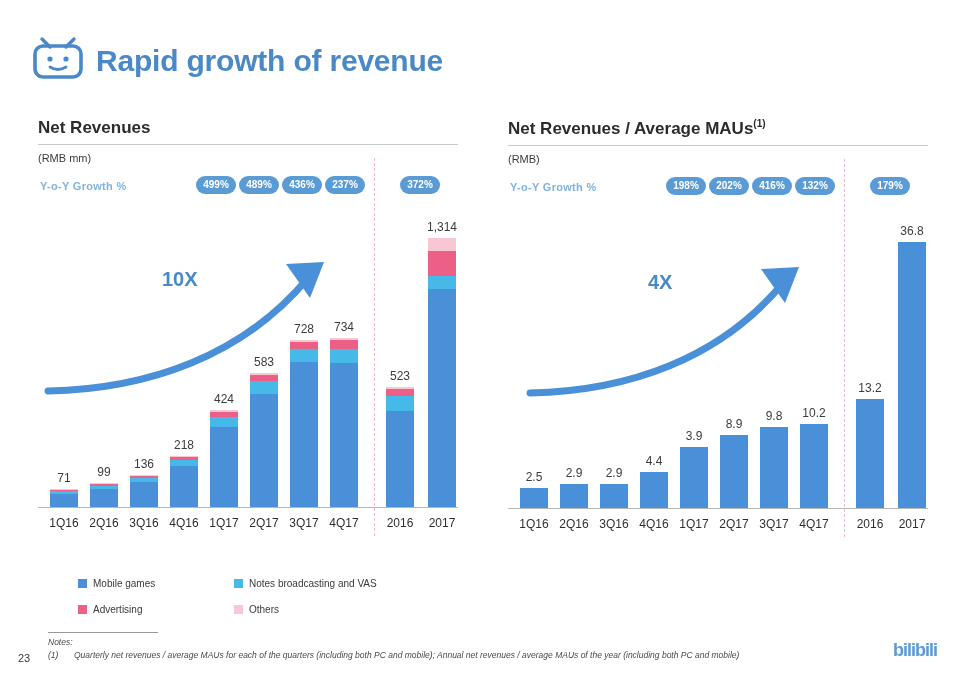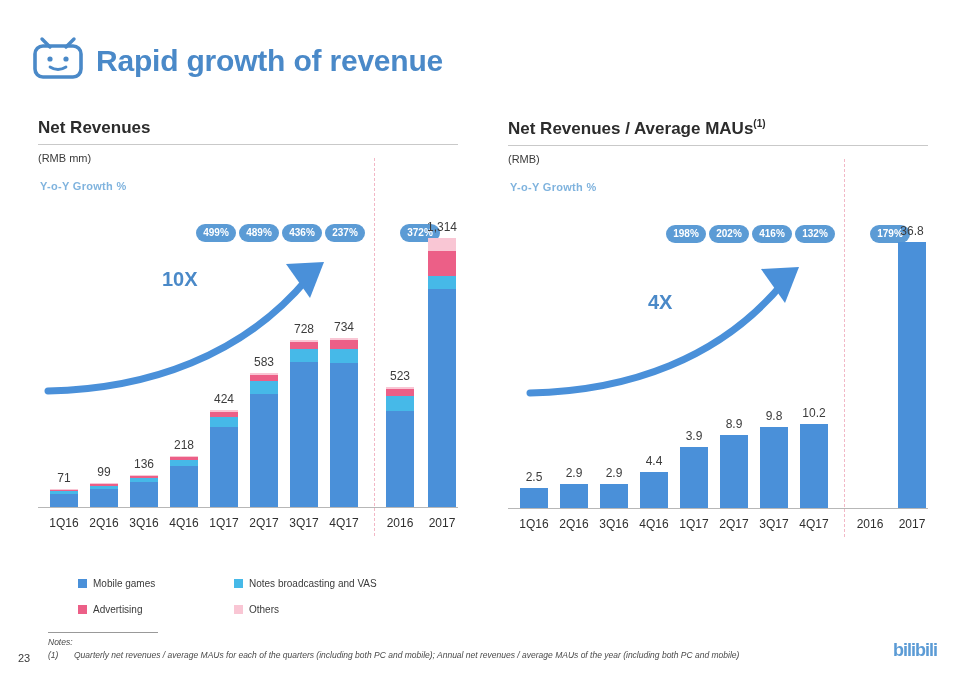--- a/index.html
+++ b/index.html
@@ -86,21 +86,20 @@
     top: 0;
     height: 18px;
     line-height: 18px;
     border-radius: 9px;
     background: #5b9bd5;
     color: #ffffff;
     font-size: 10px;
     font-weight: bold;
     text-align: center;
     width: 40px;
-    margin-top: 48px;
   }
 
   
   .chart {
     position: relative;
     margin-top: 8px;
     height: 330px;
     width: 420px;
   }
   .plot {
@@ -355,21 +354,21 @@
     </div>
 
     <div class="chart">
       <div class="axis-line"></div>
       <div class="divider" style="left:336px"></div>
 
       <svg class="plot" viewBox="0 0 420 330" style="pointer-events:none">
         <path d="M22 186 C 120 184, 212 152, 275 76" fill="none" stroke="#4a90d9" stroke-width="7" stroke-linecap="round"></path>
         <path d="M253 62 L291 60 L277 96 Z" fill="#4a90d9"></path>
       </svg>
-      <div class="multiplier" style="left:140px; top:84px">4X</div>
+      <div class="multiplier" style="left:140px; top:64px">4X</div>
 
       <div class="bar-group" style="left:12px">
         <div class="bar-value">2.5</div>
         <div class="seg seg-mobile" style="height:20px"></div>
       </div>
       <div class="bar-group" style="left:52px">
         <div class="bar-value">2.9</div>
         <div class="seg seg-mobile" style="height:24px"></div>
       </div>
       <div class="bar-group" style="left:92px">
@@ -388,20 +387,24 @@
         <div class="bar-value">8.9</div>
         <div class="seg seg-mobile" style="height:73px"></div>
       </div>
       <div class="bar-group" style="left:252px">
         <div class="bar-value">9.8</div>
         <div class="seg seg-mobile" style="height:81px"></div>
       </div>
       <div class="bar-group" style="left:292px">
         <div class="bar-value">10.2</div>
         <div class="seg seg-mobile" style="height:84px"></div>
+      </div>
+      <div class="bar-group" style="left:348px">
+        <div class="bar-value">13.2</div>
+        <div class="seg seg-mobile" style="height:109px"></div>
       </div>
       <div class="bar-group" style="left:390px">
         <div class="bar-value">36.8</div>
         <div class="seg seg-mobile" style="height:266px"></div>
       </div>
 
       <div class="tick" style="left:6px">1Q16</div>
       <div class="tick" style="left:46px">2Q16</div>
       <div class="tick" style="left:86px">3Q16</div>
       <div class="tick" style="left:126px">4Q16</div>

